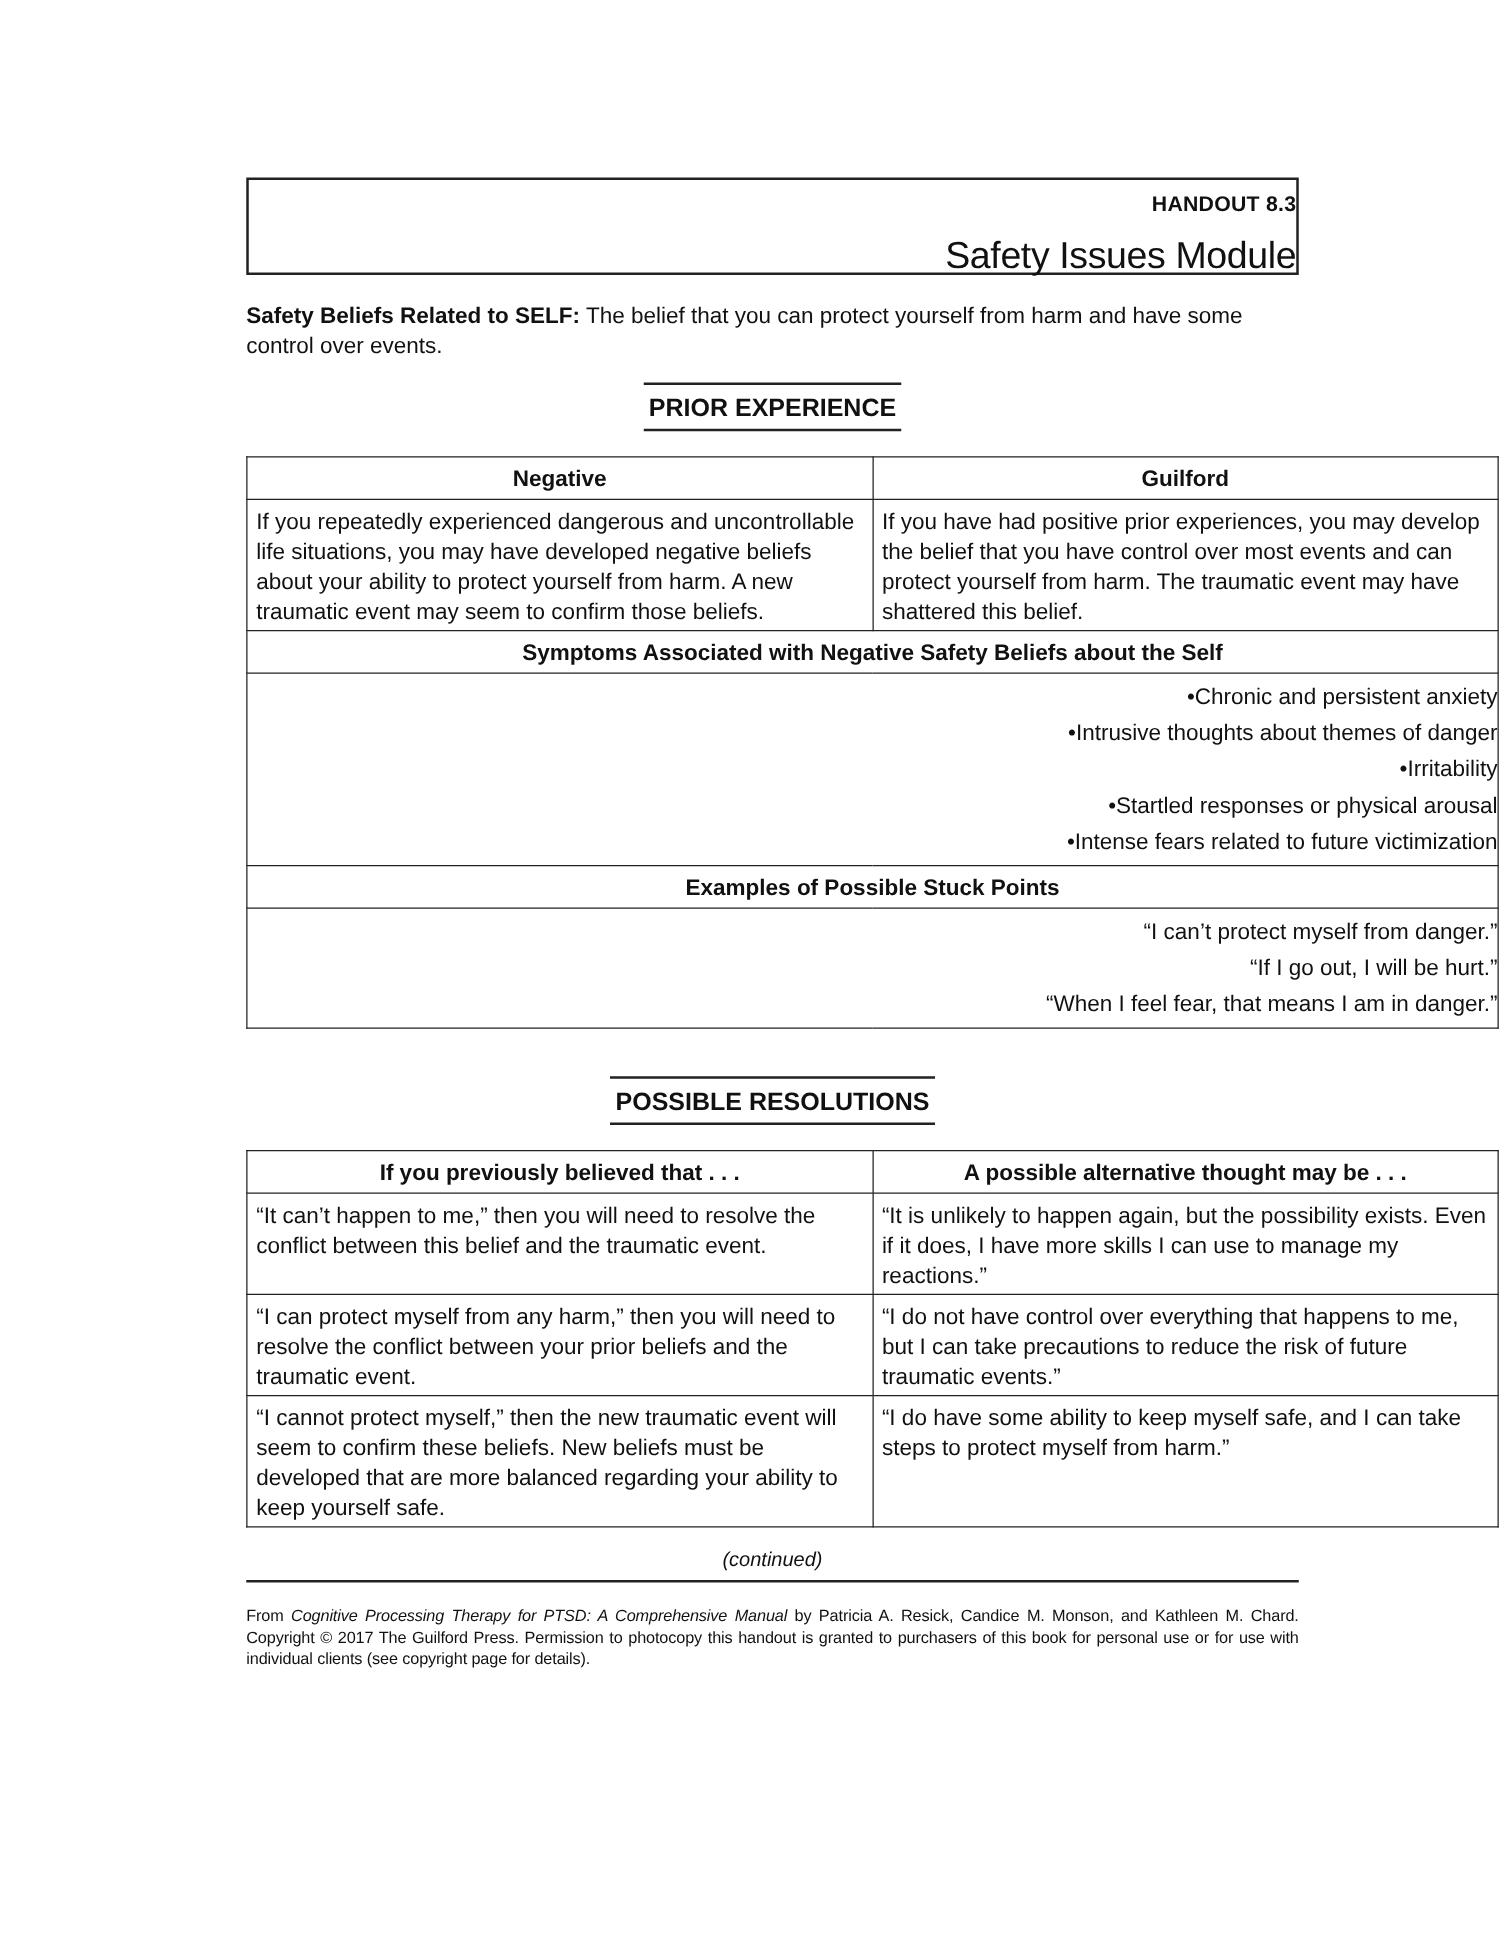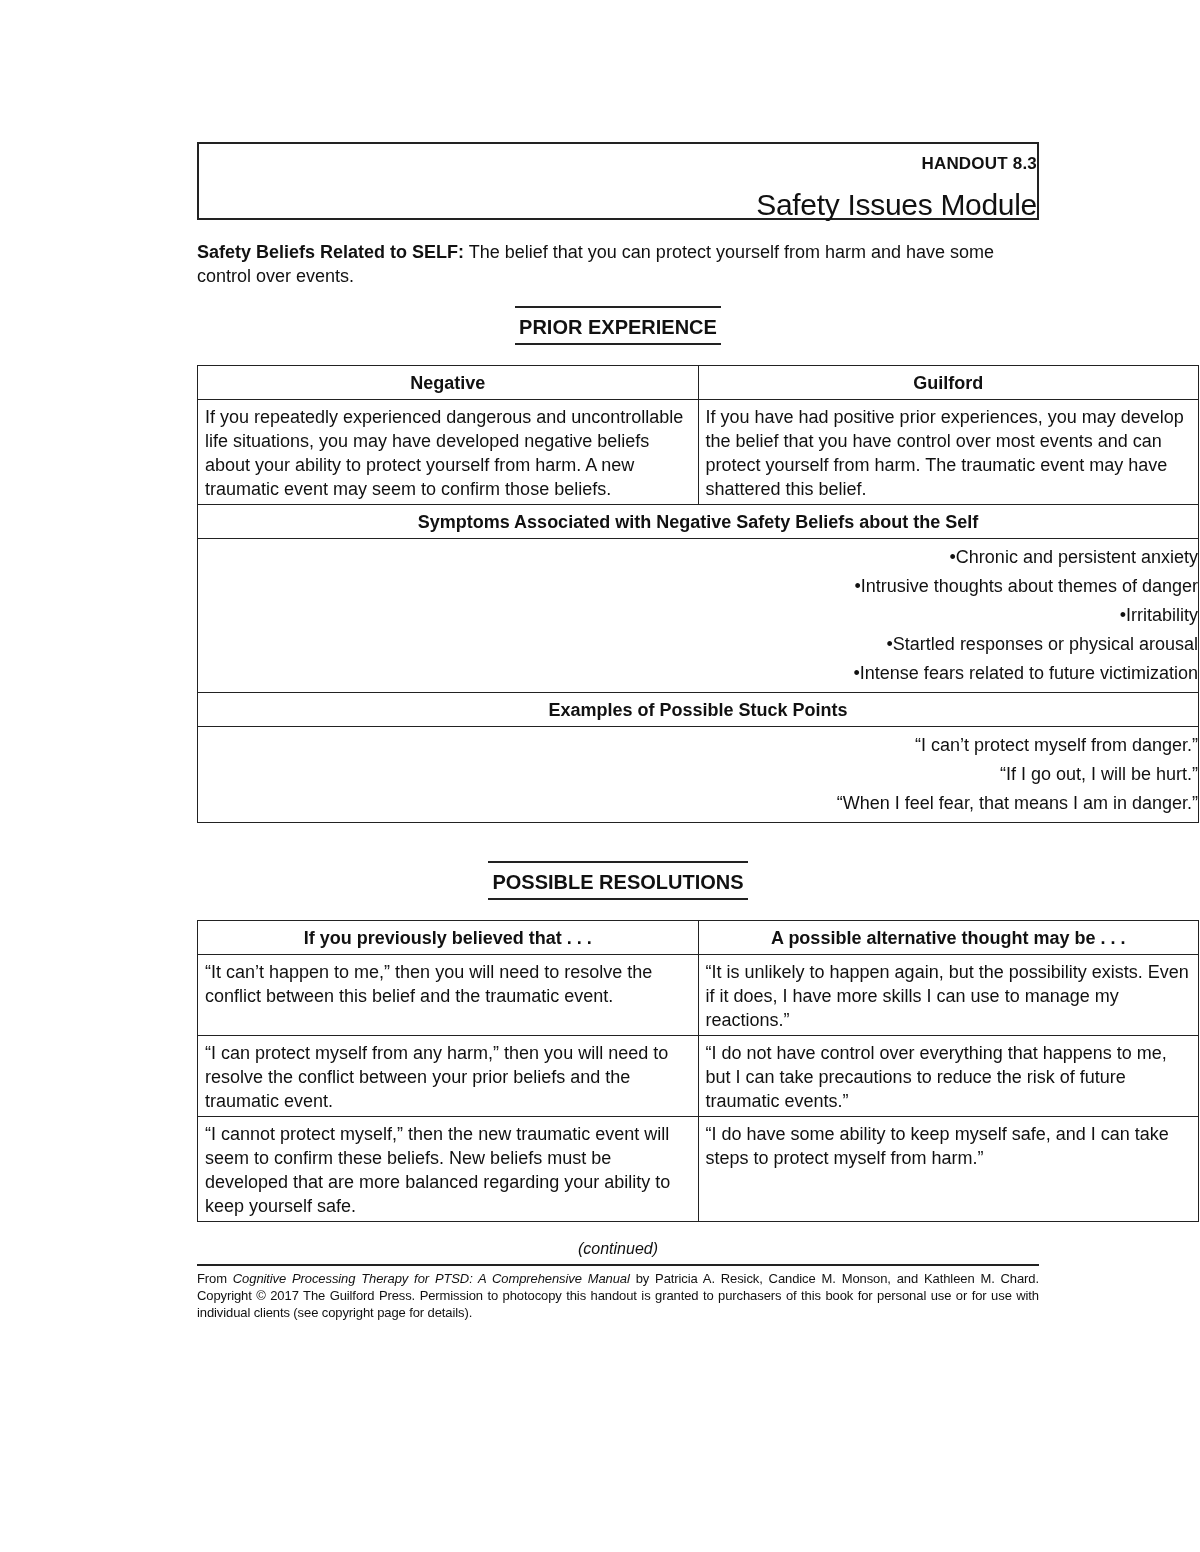--- a/index.html
+++ b/index.html
@@ -35,21 +35,21 @@
     .bullet-line { height: 29px; line-height: 29px; }
     .bullet-line .dot { display: inline-block; width: 20px; }
     .quote-line { height: 29px; line-height: 29px; }
 
     .prior-table { margin-top: 20px; }
     .res-table { margin-top: 34px; }
 
     .continued { text-align: center; font-style: italic; font-size: 16px; margin-top: 18px; }
     .footer-rule { border-top: 2px solid #222; margin-top: 6px; }
     .footer {
-      margin-top: 4px; font-size: 13px; line-height: 17px; text-align: justify;
+      margin-top: 18px; font-size: 13px; line-height: 17px; text-align: justify;
       letter-spacing: -0.1px;
     }
     .footer i { font-style: italic; }
   </style>
 </head>
 <body>
 
 <div class="page">
 
   <div class="title-box">

